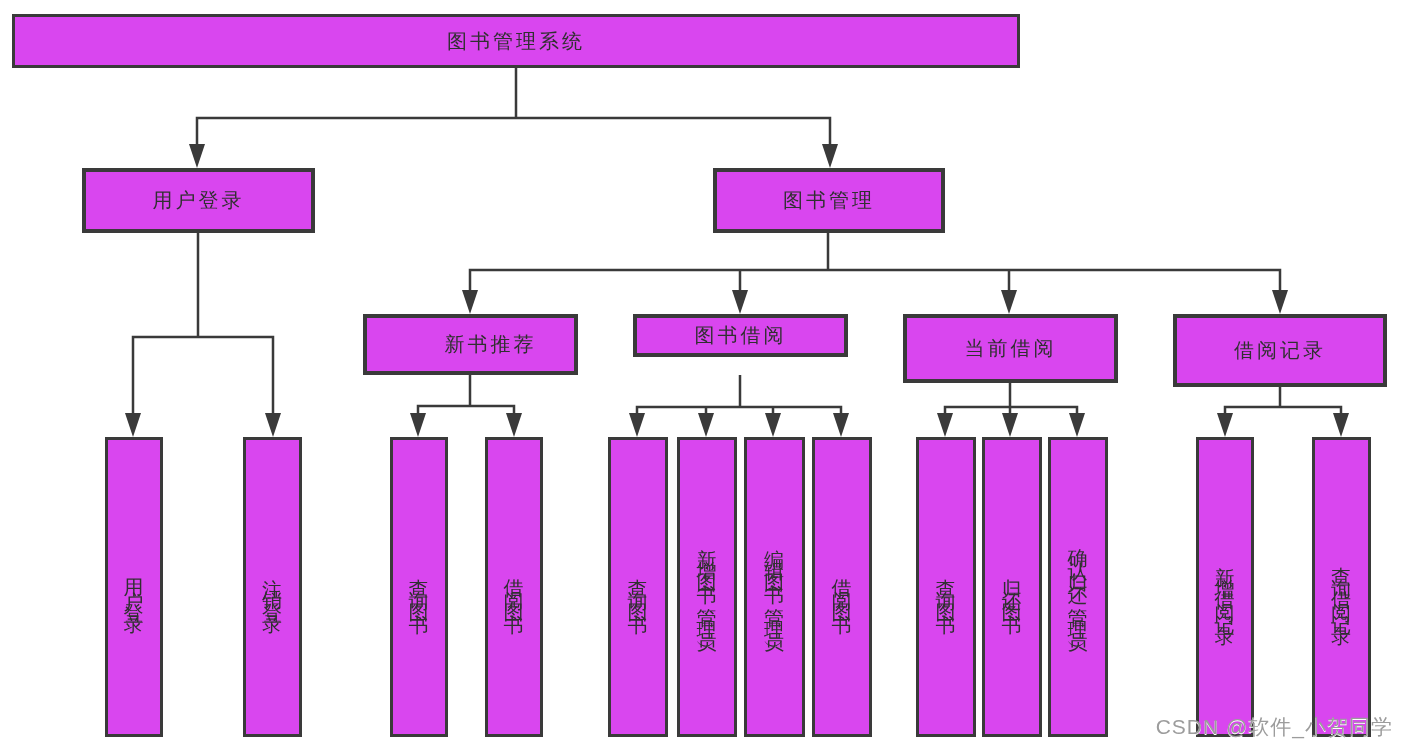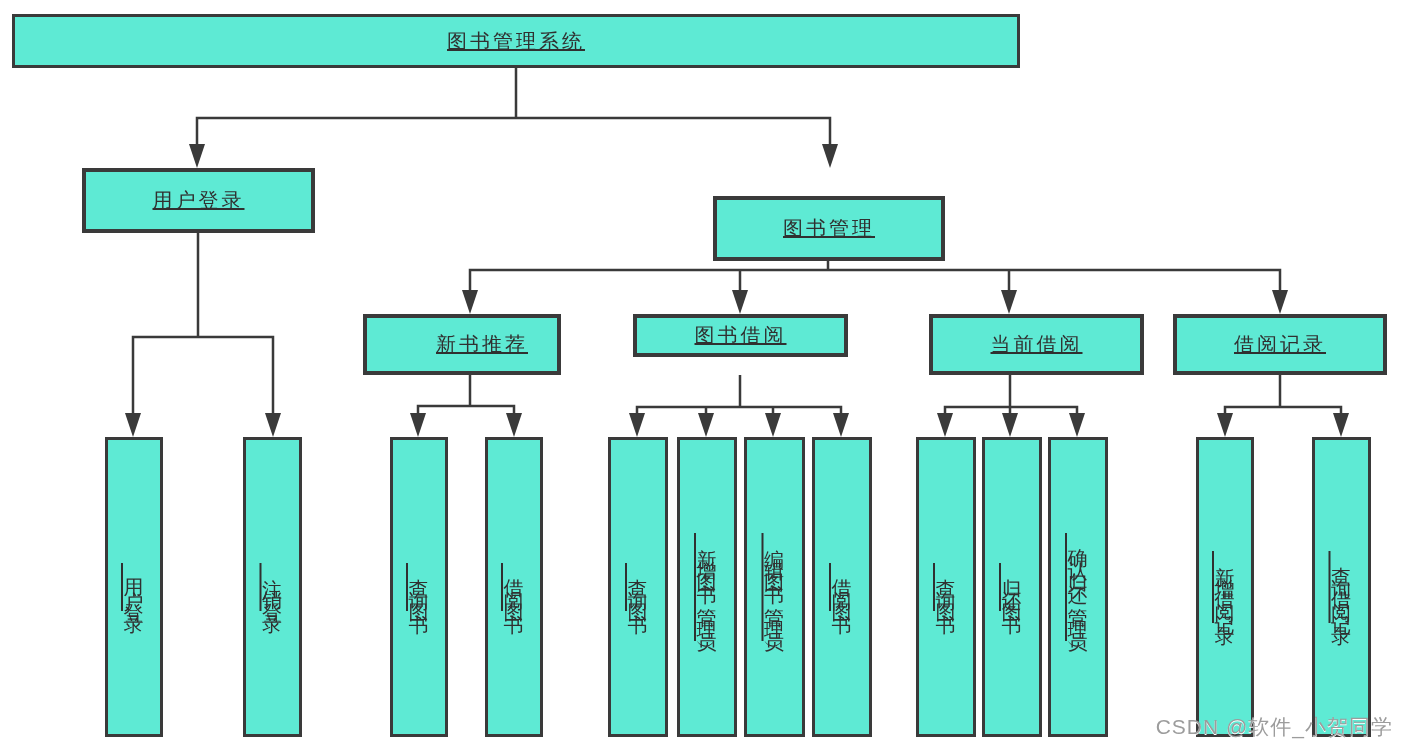--- a/index.html
+++ b/index.html
@@ -17,26 +17,25 @@
     color:var(--text);
     overflow:hidden;
   }
   .connectors{position:absolute;left:0;top:0;width:1405px;height:747px;}
   .ln{stroke:var(--line);stroke-width:2.5;fill:none;}
   .ar{fill:var(--line);}
   .node{
     position:absolute;
     box-sizing:border-box;
     border:3px solid var(--line);
-    background:#5eead4;
+    background:#d946ef;
     display:flex;align-items:center;justify-content:center;
     font-size:20px;letter-spacing:3px;
     text-align:left;
     z-index:2;
-    text-decoration:underline;
   }
   .lvl2,.lvl3{border-width:4px;}
   .leaf{
     writing-mode:vertical-rl;
     font-size:20px;letter-spacing:12px;
     line-height:1;
     border-width:3px;
   }
   .watermark{
     position:absolute;
@@ -84,26 +83,26 @@
       <polygon class="ar" points="1002,413 1018,413 1010,437"></polygon>
       <polygon class="ar" points="1069,413 1085,413 1077,437"></polygon>
       <polygon class="ar" points="1217,413 1233,413 1225,437"></polygon>
       <polygon class="ar" points="1333,413 1349,413 1341,437"></polygon>
     </g>
   </svg>
 
   <div class="node" style="left:12px;top:14px;width:1008px;height:54px;">图书管理系统</div>
 
   <div class="node lvl2" style="left:82px;top:168px;width:233px;height:65px;">用户登录</div>
-  <div class="node lvl2" style="left:713px;top:168px;width:232px;height:65px;margin-top:28px;">图书管理</div>
+  <div class="node lvl2" style="left:713px;top:168px;width:232px;height:65px;">图书管理</div>
 
-  <div class="node lvl3" style="left:363px;top:314px;width:198px;height:61px;padding-left:40px;">新书推荐</div>
+  <div class="node lvl3" style="left:363px;top:314px;width:215px;height:61px;padding-left:40px;">新书推荐</div>
   <div class="node lvl3" style="left:633px;top:314px;width:215px;height:43px;">图书借阅</div>
-  <div class="node lvl3" style="left:929px;top:314px;width:215px;height:61px;">当前借阅</div>
-  <div class="node lvl3" style="left:1173px;top:314px;width:214px;height:61px;">借阅记录</div>
+  <div class="node lvl3" style="left:903px;top:314px;width:215px;height:69px;">当前借阅</div>
+  <div class="node lvl3" style="left:1173px;top:314px;width:214px;height:73px;">借阅记录</div>
 
   <div class="node leaf" style="left:105px;top:437px;width:58px;height:300px;">用户登录</div>
   <div class="node leaf" style="left:243px;top:437px;width:59px;height:300px;">注销登录</div>
 
   <div class="node leaf" style="left:390px;top:437px;width:58px;height:300px;">查询图书</div>
   <div class="node leaf" style="left:485px;top:437px;width:58px;height:300px;">借阅图书</div>
 
   <div class="node leaf" style="left:608px;top:437px;width:60px;height:300px;">查询图书</div>
   <div class="node leaf" style="left:677px;top:437px;width:60px;height:300px;">新增图书（管理员）</div>
   <div class="node leaf" style="left:744px;top:437px;width:61px;height:300px;">编辑图书（管理员）</div>

